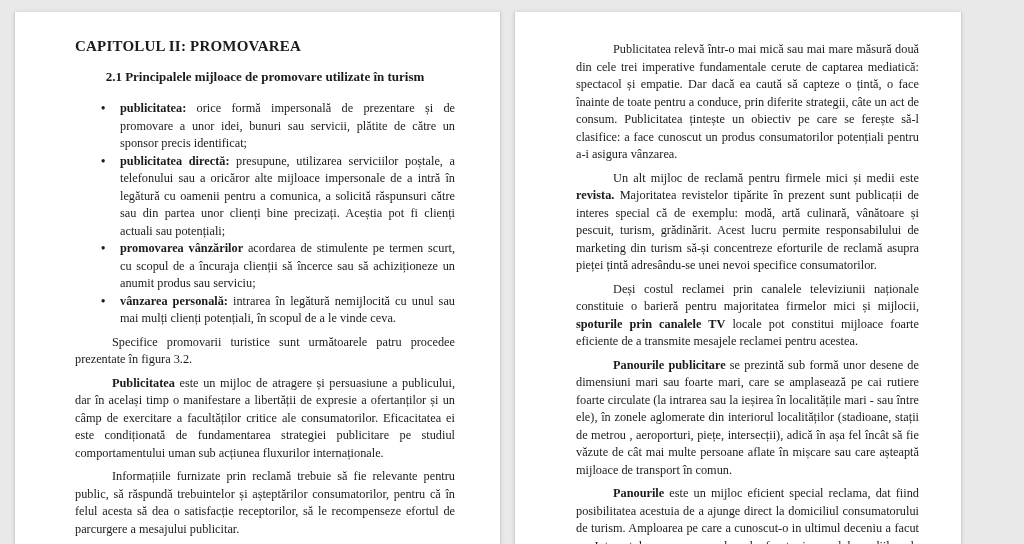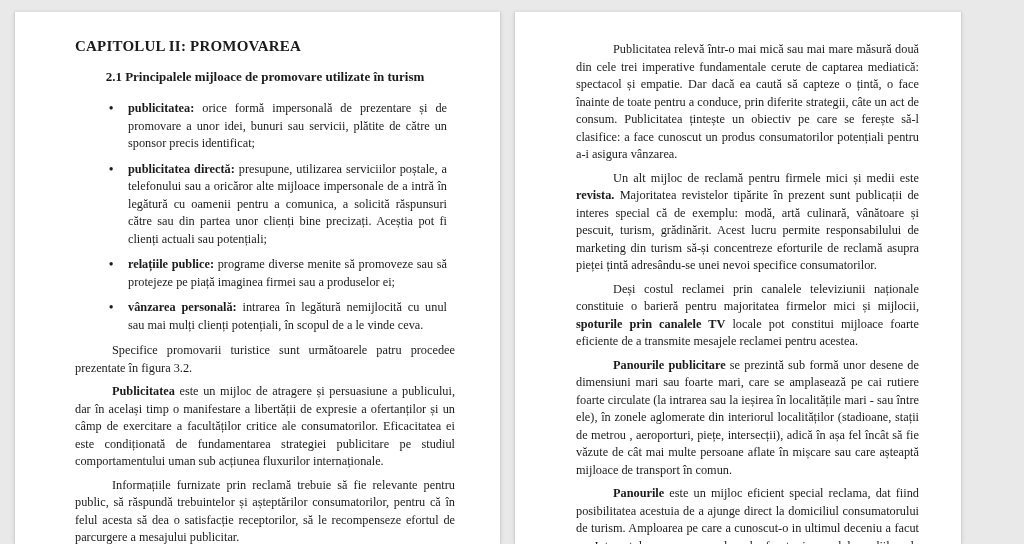--- a/index.html
+++ b/index.html
@@ -27,42 +27,42 @@
   .doc-subtitle {
     font-size:13px; font-weight:bold; text-align:center;
     margin:0 0 15px 0;
   }
   .para, .bullet {
     font-size:12.3px; line-height:17.5px;
     text-align:justify;
   }
   .para { text-indent:37px; margin:0 0 6px 0; }
   .bullet {
-    position:relative; padding-left:45px; margin:8px; text-indent:0;
+    position:relative; padding-left:45px; margin:0; text-indent:0;
   }
   .bullet::before {
     content:"\2022";
     position:absolute; left:26px; top:0;
     font-weight:bold;
   }
   .bullets-wrap { margin:0 0 6px 0; }
   .b { font-weight:bold; }
 </style>
 </head>
 <body>
 
 <div class="spread">
 
   <div class="page page-left">
     <h1 class="doc-title">CAPITOLUL II: PROMOVAREA</h1>
     <h2 class="doc-subtitle">2.1 Principalele mijloace de promovare utilizate în turism</h2>
     <div id="left-bullets" class="bullets-wrap">
         <p class="bullet"><span class="b">publicitatea:</span><span> orice formă impersonală de prezentare și de promovare a unor idei, bunuri sau servicii, plătite de către un sponsor precis identificat;</span></p>
         <p class="bullet"><span class="b">publicitatea directă:</span><span> presupune, utilizarea serviciilor poștale, a telefonului sau a oricăror alte mijloace impersonale de a intră în legătură cu oamenii pentru a comunica, a solicită răspunsuri către sau din partea unor clienți bine precizați. Aceștia pot fi clienți actuali sau potențiali;</span></p>
-        <p class="bullet"><span class="b">relațiile publice:</span><span> programe diverse menite să promoveze sau să protejeze pe piață imaginea firmei sau a produselor ei;</span></p>
+        <p class="bullet"><span class="b">promovarea vânzărilor</span><span> acordarea de stimulente pe termen scurt, cu scopul de a încuraja clienții să încerce sau să achiziționeze un anumit produs sau serviciu;</span></p>
         <p class="bullet"><span class="b">vânzarea personală:</span><span> intrarea în legătură nemijlocită cu unul sau mai mulți clienți potențiali, în scopul de a le vinde ceva.</span></p>
       </div>
     <div id="left-paras">
         <p class="para"><span>Specifice promovarii turistice sunt următoarele patru procedee prezentate în figura 3.2.</span></p>
         <p class="para"><span class="b">Publicitatea</span><span> este un mijloc de atragere și persuasiune a publicului, dar în același timp o manifestare a libertății de expresie a ofertanților și un câmp de exercitare a facultăților critice ale consumatorilor. Eficacitatea ei este condiționată de fundamentarea strategiei publicitare pe studiul comportamentului uman sub acțiunea fluxurilor internaționale.</span></p>
         <p class="para"><span>Informațiile furnizate prin reclamă trebuie să fie relevante pentru public, să răspundă trebuintelor și așteptărilor consumatorilor, pentru că în felul acesta să dea o satisfacție receptorilor, să le recompenseze efortul de parcurgere a mesajului publicitar.</span></p>
       </div>
   </div>
 
   <div class="page page-right">

